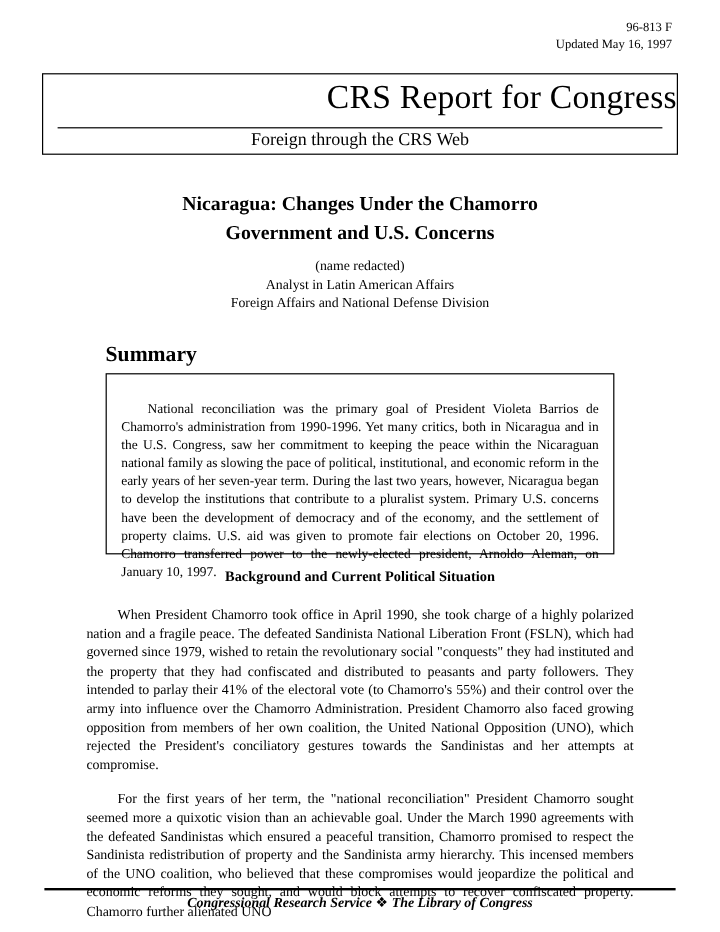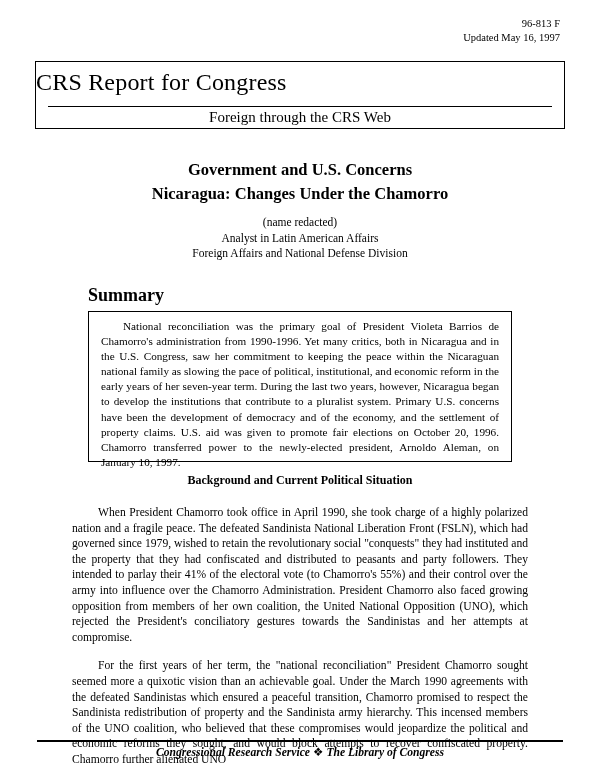--- a/index.html
+++ b/index.html
@@ -43,22 +43,22 @@
     width: 530px;
     height: 68px;
     border: 1.4px solid #000;
     box-sizing: border-box;
   }
   .banner-title {
     position: absolute;
     left: 0;
     top: 1px;
     width: 100%;
-    text-align: left;
-    font-size: 24px;
+    text-align: right;
+    font-size: 28px;
     line-height: 38px;
     font-weight: normal;
     letter-spacing: 0.2px;
   }
   .banner-rule {
     position: absolute;
     left: 12px;
     right: 12px;
     top: 44px;
     border-top: 1.2px solid #000;
@@ -106,21 +106,21 @@
     font-weight: bold;
   }
   .summary-box {
     position: absolute;
     left: 88px;
     top: 311px;
     width: 424px;
     height: 151px;
     border: 1.1px solid #000;
     box-sizing: border-box;
-    padding: 7px 12px 6px 12px;
+    padding: 22px 12px 6px 12px;
   }
   .summary-box p {
     margin: 0;
     font-size: 11.2px;
     line-height: 15.1px;
     text-align: justify;
     text-indent: 22px;
     hyphens: none;
   }
 
@@ -185,22 +185,22 @@
     <div>Updated May 16, 1997</div>
   </div>
 
   <div class="banner">
     <div class="banner-title">CRS Report for Congress</div>
     <div class="banner-rule"></div>
     <div class="banner-sub">Foreign through the CRS Web</div>
   </div>
 
   <div class="report-title">
+    <div>Nicaragua: Changes Under the Chamorro</div>
     <div>Government and U.S. Concerns</div>
-    <div>Nicaragua: Changes Under the Chamorro</div>
   </div>
 
   <div class="byline">
     <div>(name redacted)</div>
     <div>Analyst in Latin American Affairs</div>
     <div>Foreign Affairs and National Defense Division</div>
   </div>
 
   <div class="summary-heading">Summary</div>
   <div class="summary-box">

